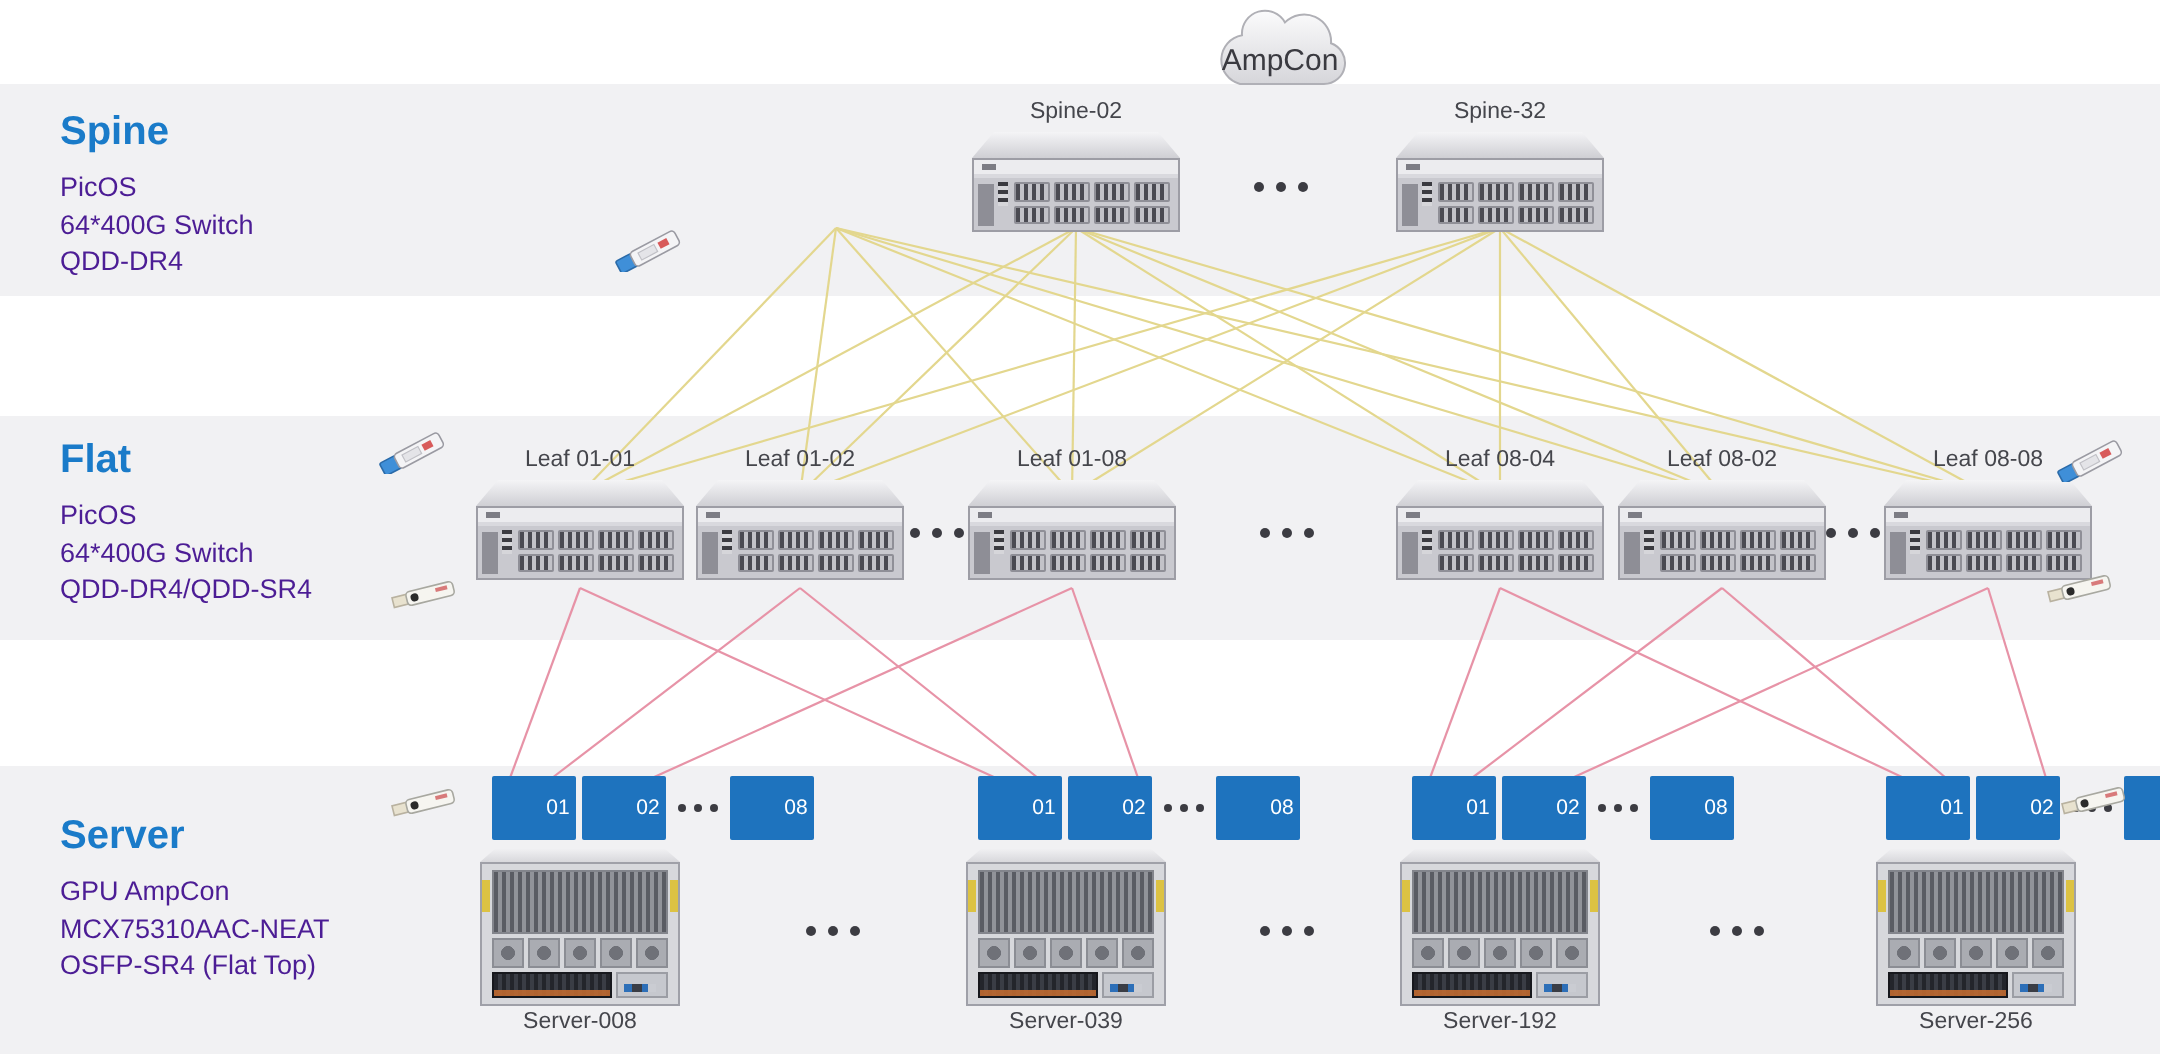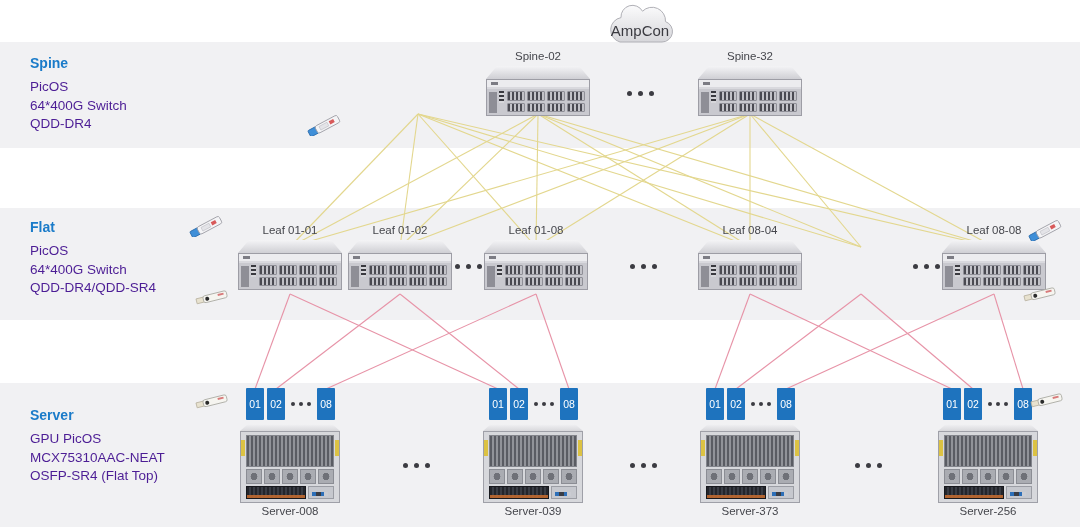--- a/index.html
+++ b/index.html
@@ -9,21 +9,21 @@
   }
   .band { position:absolute; left:0; width:1080px; background:#f1f1f3; z-index:0; }
   #band-spine  { top:42px;  height:106px; }
   #band-leaf   { top:208px; height:112px; }
   #band-server { top:383px; height:144px; }
 
   #links { position:absolute; left:0; top:0; z-index:1; }
 
   
   .section { position:absolute; left:30px; z-index:2; }
-  .section-title { font-size:14px; font-weight:bold; color:#1a7bc9; margin-bottom:7px; }
+  .section-title { font-size:20px; font-weight:bold; color:#1a7bc9; margin-bottom:7px; }
   .section-line  { font-size:13.5px; color:#4c1d95; line-height:18.5px; }
 
   
   .node { position:absolute; z-index:2; width:104px; }
   .node-label { font-size:11.5px; color:#45464c; text-align:center; height:16px; }
   .node-caption { font-size:11.5px; color:#45464c; text-align:center; margin-top:2px; }
 
   
   .switch { width:104px; }
   .sw-top {
@@ -88,21 +88,21 @@
   .srv-panel { flex:0 0 24px; border:1px solid #9b9da4; background:#c6c8ce; position:relative; }
   .srv-panel::after {
     content:""; position:absolute; left:3px; bottom:2px; width:16px; height:4px;
     background:linear-gradient(90deg,#2d6fb8 0 4px,#3a3d45 4px 9px,#2d6fb8 9px 12px,#caccd2 12px);
   }
 
   
   .port-group { position:absolute; top:388px; display:flex; gap:3px; z-index:2; align-items:center; }
   .port-box {
     width:18px; height:32px; background:#1e73be; color:#fff; font-size:10.5px;
-    display:flex; align-items:center; justify-content:center; border-radius:1px;
+    display:flex; align-items:center; justify-content:center; border-radius:1px;padding-left:24px;
   }
 
   
   .dots { position:absolute; z-index:2; display:flex; gap:6px; align-items:center; }
   .dots i { width:5px; height:5px; border-radius:50%; background:#3c3c42; }
   .dots.inline { position:static; width:26px; justify-content:center; gap:4px; }
   .dots.inline i { width:4px; height:4px; }
 
   
   .cloud { position:absolute; left:602px; top:2px; width:76px; height:42px; z-index:2; }
@@ -176,21 +176,21 @@
     <div class="section-line">QDD-DR4</div>
   </div>
   <div class="section" style="top:219px">
     <div class="section-title">Flat</div>
     <div class="section-line">PicOS</div>
     <div class="section-line">64*400G Switch</div>
     <div class="section-line">QDD-DR4/QDD-SR4</div>
   </div>
   <div class="section" style="top:407px">
     <div class="section-title">Server</div>
-    <div class="section-line">GPU PicOS</div>
+    <div class="section-line">GPU AmpCon</div>
     <div class="section-line">MCX75310AAC-NEAT</div>
     <div class="section-line">OSFP-SR4 (Flat Top)</div>
   </div>
 
   <div class="node" style="left:486px; top:50px">
     <div class="node-label">Spine-02</div>
     <div class="switch">
       <div class="sw-top"></div>
         <div class="sw-front">
           <div class="sw-led"></div>
@@ -294,20 +294,39 @@
         </div>
     </div>
   </div>
   <div class="dots" style="left:630px; top:264px">
       <i></i>
       <i></i>
       <i></i>
     </div>
   <div class="node" style="left:698px; top:224px">
     <div class="node-label">Leaf 08-04</div>
+    <div class="switch">
+      <div class="sw-top"></div>
+        <div class="sw-front">
+          <div class="sw-led"></div>
+          <div class="sw-ports">
+            <div class="port-block"></div>
+            <div class="port-block"></div>
+            <div class="port-block"></div>
+            <div class="port-block"></div>
+            <div class="port-block"></div>
+            <div class="port-block"></div>
+            <div class="port-block"></div>
+            <div class="port-block"></div>
+          </div>
+        </div>
+    </div>
+  </div>
+  <div class="node" style="left:809px; top:224px">
+    <div class="node-label">Leaf 08-02</div>
     <div class="switch">
       <div class="sw-top"></div>
         <div class="sw-front">
           <div class="sw-led"></div>
           <div class="sw-ports">
             <div class="port-block"></div>
             <div class="port-block"></div>
             <div class="port-block"></div>
             <div class="port-block"></div>
             <div class="port-block"></div>
@@ -445,21 +464,21 @@
             <div class="fan"></div>
             <div class="fan"></div>
             <div class="fan"></div>
           </div>
         <div class="srv-drives">
             <div class="drive-strip"></div>
             <div class="srv-panel"></div>
           </div>
       </div>
     </div>
-    <div class="node-caption">Server-373</div>
+    <div class="node-caption">Server-192</div>
   </div>
   <div class="dots" style="left:855px; top:463px">
       <i></i>
       <i></i>
       <i></i>
     </div>
   <div class="node" style="left:938px; top:424px; width:100px">
     <div class="server">
       <div class="srv-top"></div>
       <div class="srv-body">

